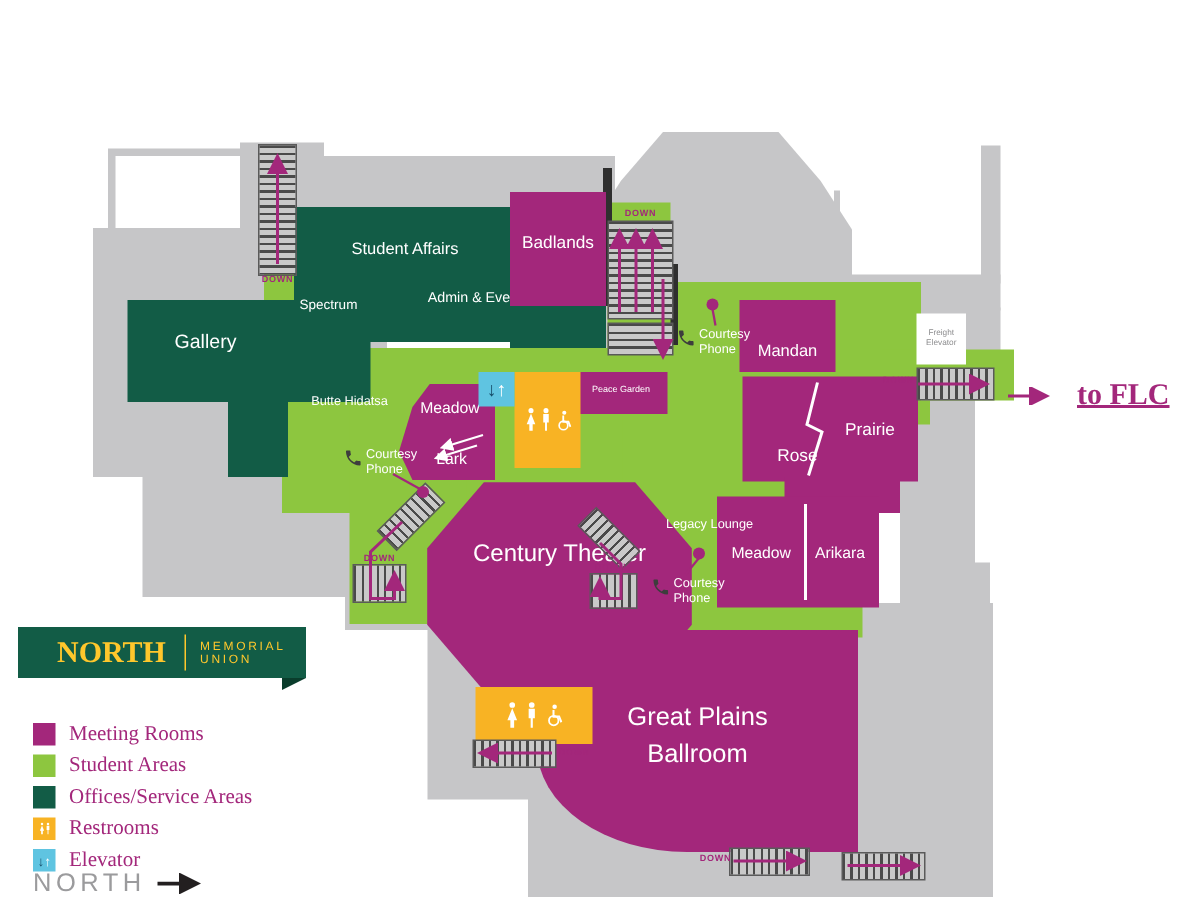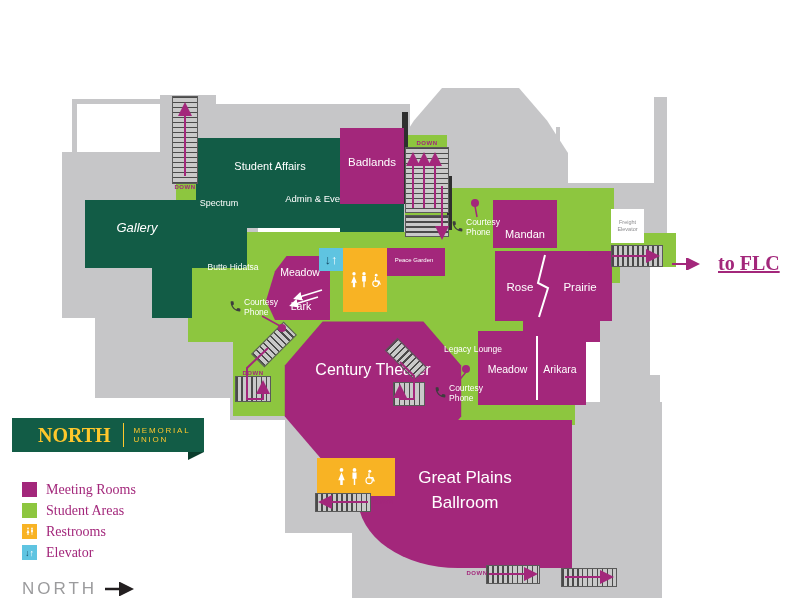--- a/index.html
+++ b/index.html
@@ -70,42 +70,42 @@
 
   <div class="abs green" style="left:176px;top:180px;width:20px;height:112px;"></div>
   <div class="abs green" style="left:188px;top:232px;width:255px;height:110px;"></div>
   <div class="abs green" style="left:405px;top:135px;width:42px;height:102px;"></div>
   <div class="abs green" style="left:422px;top:188px;width:192px;height:82px;"></div>
   <div class="abs green" style="left:588px;top:233px;width:88px;height:34px;"></div>
   <div class="abs green" style="left:600px;top:267px;width:20px;height:16px;"></div>
   <div class="abs green" style="left:233px;top:268px;width:78px;height:148px;"></div>
   <div class="abs green" style="left:415px;top:268px;width:160px;height:157px;"></div>
 
-  <div class="abs office" style="left:85px;top:200px;width:162px;height:68px;font-style:italic;">
+  <div class="abs office" style="left:85px;top:200px;width:162px;height:68px;">
     <div class="abs lbl" style="left:12px;top:21px;width:80px;font-size:13px;">Gallery</div>
   </div>
   <div class="abs office" style="left:152px;top:268px;width:40px;height:50px;"></div>
   <div class="abs office" style="left:196px;top:138px;width:166px;height:90px;">
     <div class="abs lbl" style="left:14px;top:22px;width:120px;font-size:11px;">Student Affairs</div>
     <div class="abs lbl" style="left:0px;top:60px;width:46px;font-size:9px;">Spectrum</div>
     <div class="abs lbl" style="left:88px;top:56px;width:70px;font-size:9.5px;">Admin &amp; Events</div>
   </div>
   <div class="abs office" style="left:340px;top:202px;width:64px;height:30px;"></div>
 
   <div class="abs wall" style="left:402px;top:112px;width:6px;height:92px;"></div>
   <div class="abs wall" style="left:447px;top:176px;width:5px;height:54px;"></div>
 
   <div class="abs meeting" style="left:340px;top:128px;width:64px;height:76px;">
     <div class="abs lbl" style="left:0;top:28px;width:64px;font-size:11.5px;">Badlands</div>
   </div>
   <div class="abs meeting" style="left:493px;top:200px;width:64px;height:48px;">
     <div class="abs lbl" style="left:0;top:28px;width:64px;font-size:11px;">Mandan</div>
   </div>
   <div class="abs meeting" style="left:495px;top:251px;width:117px;height:70px;">
-    <div class="abs lbl" style="left:0;top:30px;width:50px;font-size:11.5px;">Rose</div>
+    <div class="abs lbl" style="left:0;top:47px;width:50px;font-size:11.5px;text-align:right;">Rose</div>
     <div class="abs lbl" style="left:56px;top:30px;width:58px;font-size:11.5px;">Prairie</div>
   </div>
   <div class="abs meeting" style="left:523px;top:318px;width:77px;height:24px;"></div>
   <div class="abs meeting" style="left:478px;top:331px;width:108px;height:74px;">
     <div class="abs lbl" style="left:2px;top:32px;width:55px;font-size:10.5px;">Meadow</div>
     <div class="abs lbl" style="left:58px;top:32px;width:48px;font-size:10.5px;">Arikara</div>
   </div>
   <div class="abs meeting" style="left:266px;top:256px;width:64px;height:64px;clip-path:polygon(32% 0,100% 0,100% 100%,14% 100%,0 70%,14% 24%);">
     <div class="abs lbl" style="left:6px;top:10px;width:56px;font-size:10.5px;">Meadow</div>
     <div class="abs lbl" style="left:10px;top:44px;width:50px;font-size:10.5px;">Lark</div>
@@ -261,20 +261,24 @@
   <div class="abs legend">
     <div class="legend-row">
       <span class="swatch meeting"></span>
       <span class="txt">Meeting Rooms</span>
     </div>
     <div class="legend-row">
       <span class="swatch green"></span>
       <span class="txt">Student Areas</span>
     </div>
     <div class="legend-row">
+      <span class="swatch office"></span>
+      <span class="txt">Offices/Service Areas</span>
+    </div>
+    <div class="legend-row">
       <span class="swatch restroom">
         <svg viewBox="0 0 10 20" width="4" height="9" fill="#fff">
             <circle cx="5" cy="2.2" r="2.1"></circle>
             <path d="M5 4.6 L8.6 13.5 H6.4 L6.4 19 H3.6 L3.6 13.5 H1.4 Z"></path>
           </svg>
         <svg viewBox="0 0 10 20" width="4" height="9" fill="#fff">
             <circle cx="5" cy="2.2" r="2.1"></circle>
             <path d="M2.7 5 h4.6 v7 h-1.5 v7 h-1.6 v-7 h-1.5 z"></path>
           </svg>
       </span>

